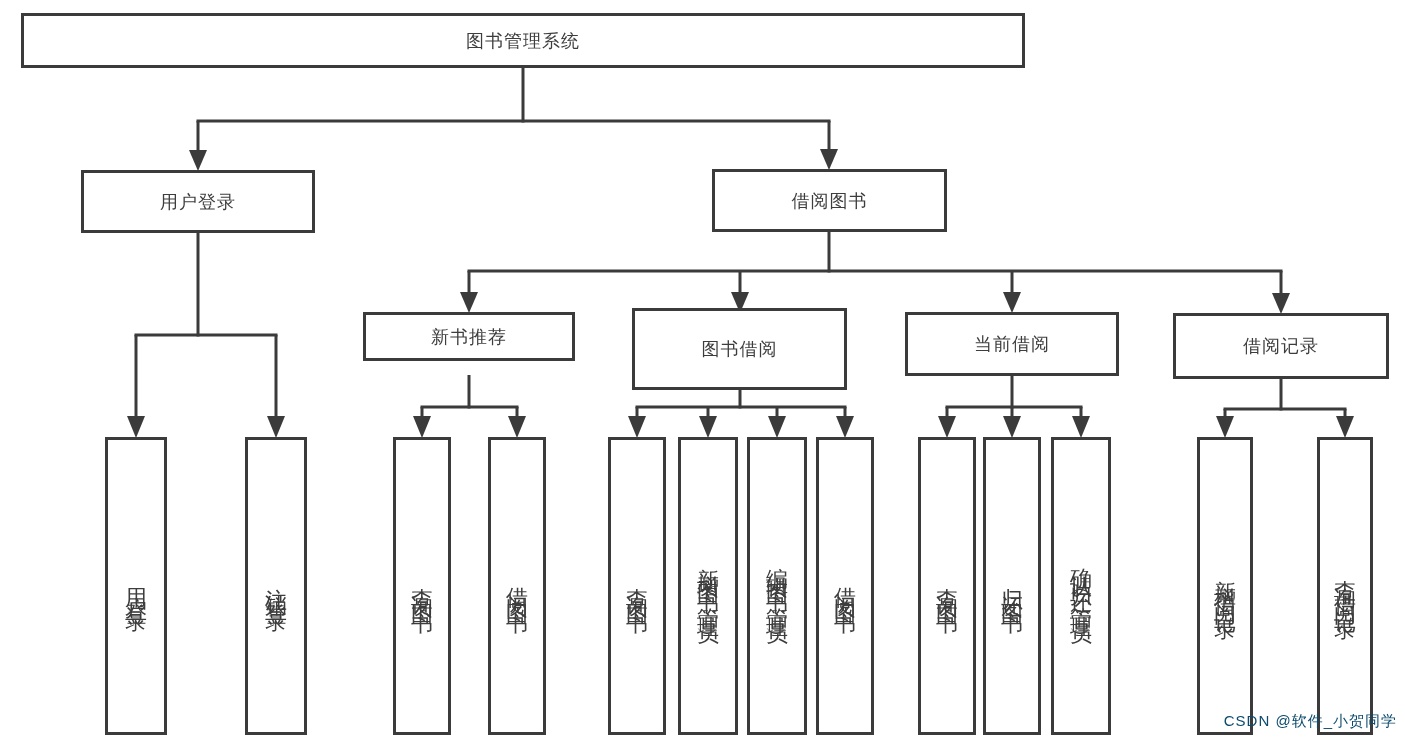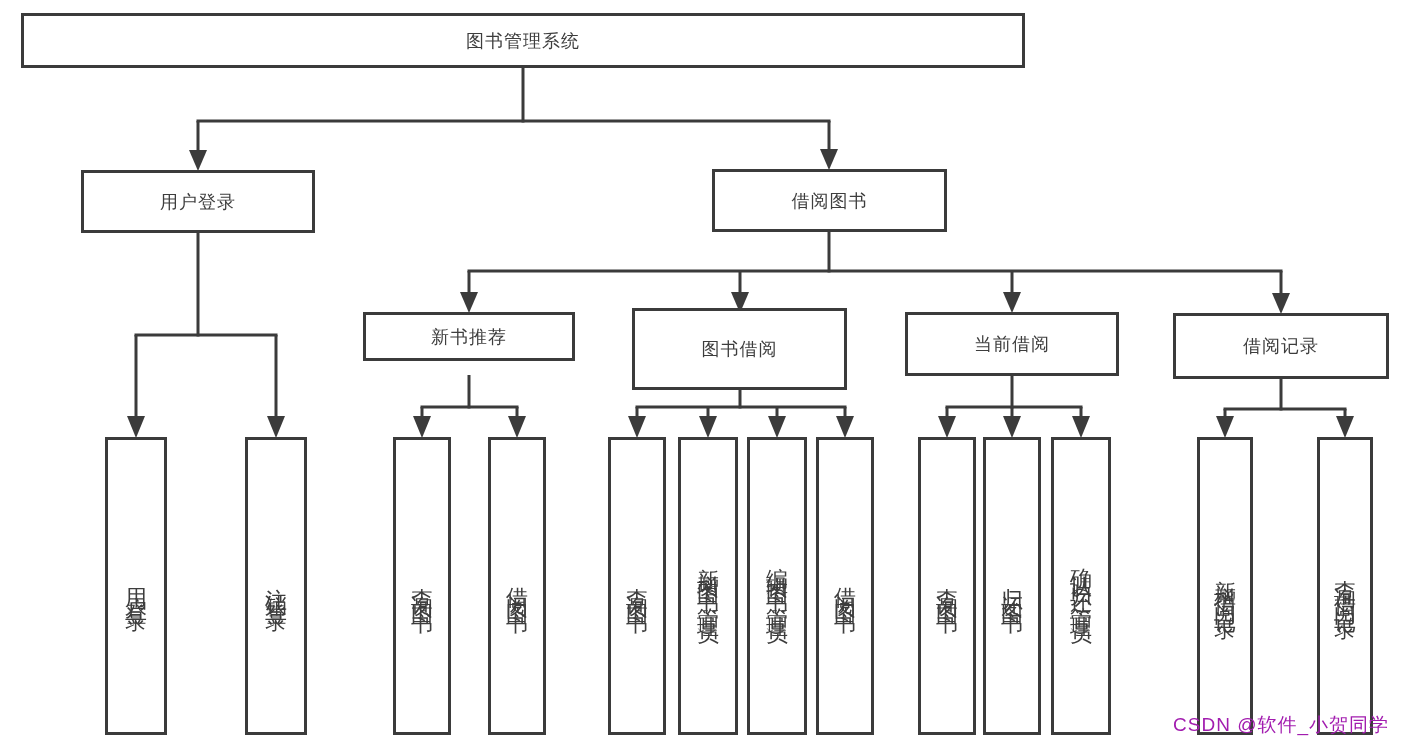--- a/index.html
+++ b/index.html
@@ -27,24 +27,24 @@
     writing-mode:vertical-rl;
     text-orientation:mixed;
     font-size:22px;
     letter-spacing:8px;
     line-height:1;
     white-space:nowrap;
   }
   .watermark{
     position:absolute;
     top:712px;
-    right:16px;
-    font-size:19px;
+    right:8px;
+    font-size:15px;
     letter-spacing:1px;
-    color:#a21caf;
+    color:#0c4a6e;
     z-index:5;
   }
 </style>
 </head>
 <body>
 
 <div class="stage">
 
   <svg class="wires" viewBox="0 0 1405 747">
     <g stroke="#3b3b3b" stroke-width="3" fill="#3b3b3b">

